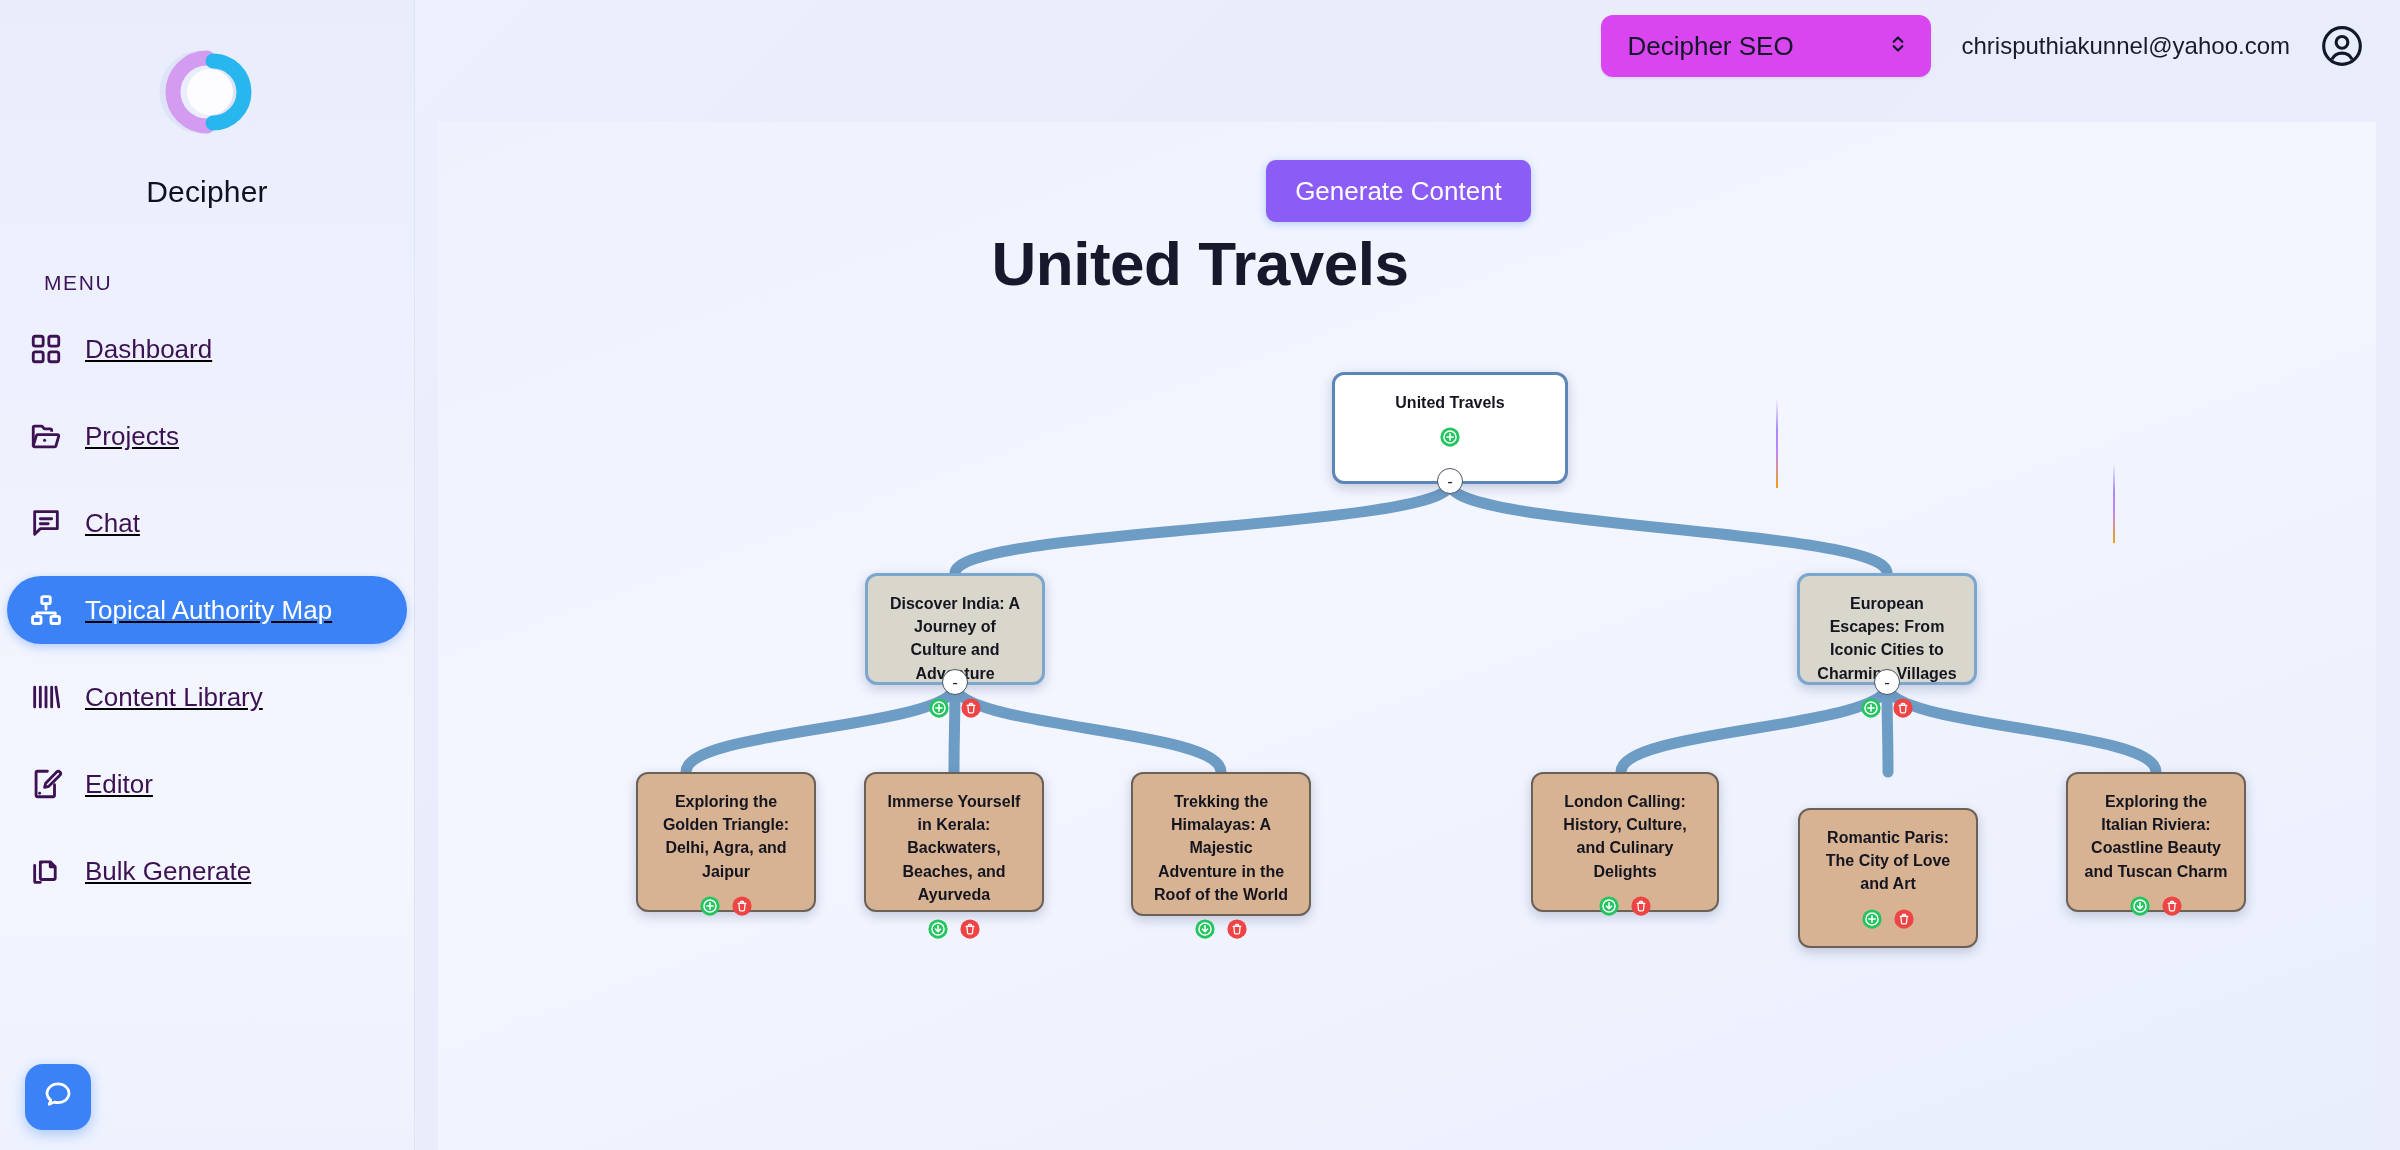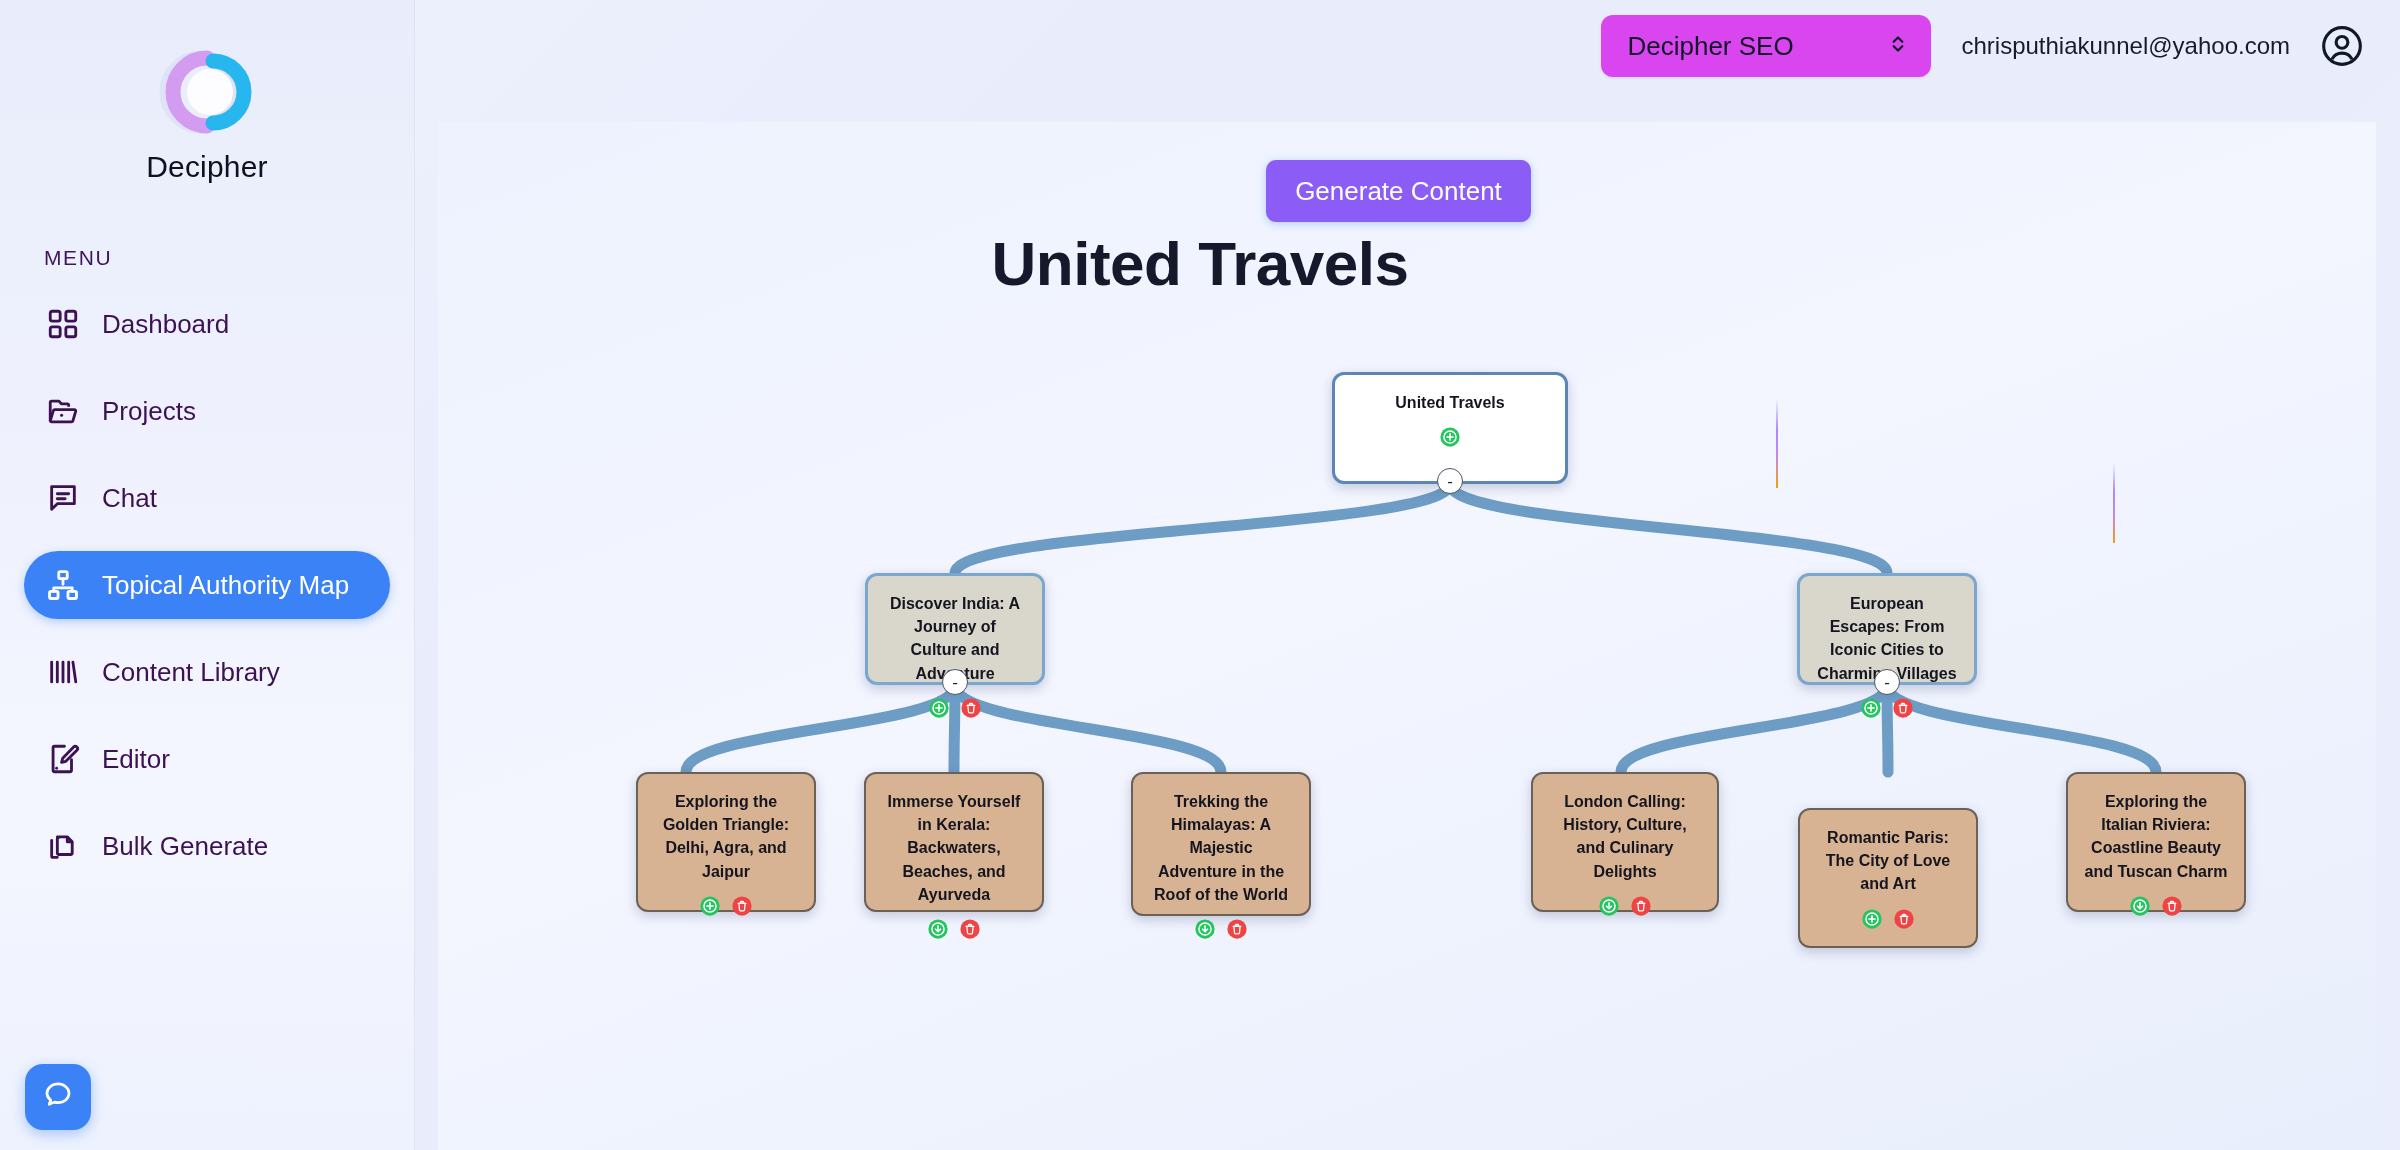--- a/index.html
+++ b/index.html
@@ -13,31 +13,31 @@
     position: relative;
   }
 
   
   #sidebar {
     position: absolute; left: 0; top: 0;
     width: 415px; height: 1150px;
     background: linear-gradient(180deg, #e9edfb 0%, #eef1fd 35%, #f4f6ff 70%, #eef2fe 100%);
     border-right: 1px solid #dfe4f5;
   }
-  #brand { padding-top: 42px; display: flex; flex-direction: column; align-items: center; }
+  #brand { padding-top: 42px; display: flex; flex-direction: column; align-items: center; gap: 25px; }
   #brand-logo { width: 100px; height: 100px; position: relative; }
   #brand-name {
     margin-top: 8px; font-size: 30px; color: #0f1020;
     letter-spacing: .2px; font-weight: 400;
   }
   #menu-label {
     margin: 62px 0 0 44px; font-size: 21px; letter-spacing: 1.6px;
     color: #3f1559; font-weight: 500;
   }
-  .nav { margin-top: 20px; padding: 0 24px; }
+  .nav { margin-top: 20px; padding: 0 7px; text-decoration: underline; }
   .nav-item {
     display: flex; align-items: center; gap: 22px;
     height: 68px; padding: 0 22px; border-radius: 36px;
     color: #3c1252; margin-bottom: 19px; cursor: pointer;
   }
   .nav-item .nav-label { font-size: 26px; font-weight: 400; white-space: nowrap; }
   .nav-item.active { background: #3b82f6; color: #ffffff; box-shadow: 0 3px 10px rgba(59,130,246,.35); }
   .nav-ico { width: 34px; height: 34px; flex: 0 0 34px; display: block; }
 
   

